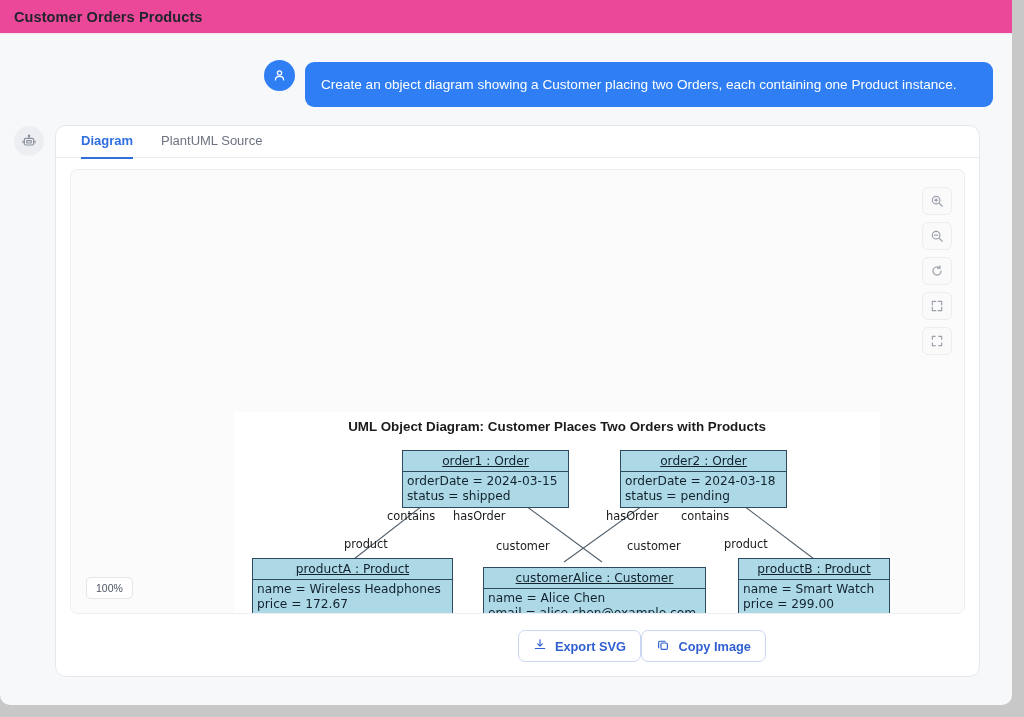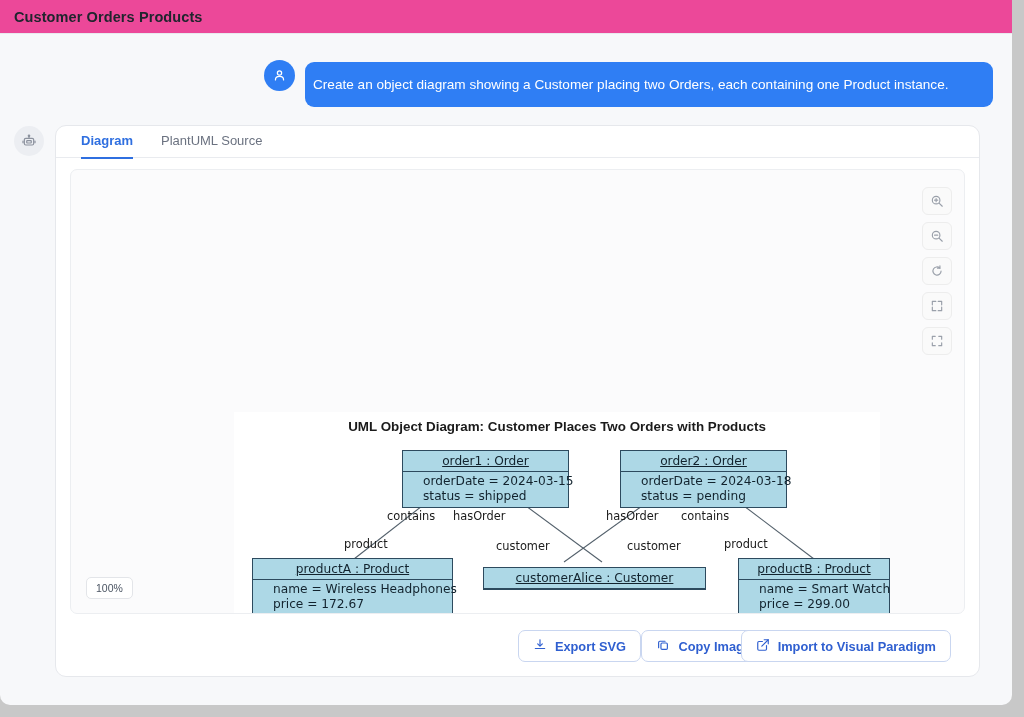--- a/index.html
+++ b/index.html
@@ -35,21 +35,21 @@
     position: absolute; left: 264px; top: 60px;
     width: 31px; height: 31px; border-radius: 50%;
     background: #2f7ef4;
     display: flex; align-items: center; justify-content: center;
   }
   .bubble {
     position: absolute; left: 305px; top: 62px;
     width: 688px; min-height: 45px;
     background: #2f7ef4; color: #ffffff;
     border-radius: 9px;
-    padding: 13px 8px;
+    padding: 13px 16px;
     font-size: 13.6px; line-height: 19px;
     white-space: nowrap;
   }
 
   .bot-avatar {
     position: absolute; left: 14px; top: 126px;
     width: 30px; height: 30px; border-radius: 50%;
     background: #eceef2;
     display: flex; align-items: center; justify-content: center;
   }
@@ -129,21 +129,21 @@
   }
   .obj .oname {
     text-align: center;
     font-size: 12.2px; color: #12232e;
     text-decoration: underline;
     padding: 3px 16px 3px;
     border-bottom: 1px solid #2d4a5e;
     white-space: nowrap;
   }
   .obj .attrs {
-    padding: 2px 20px 3px;
+    padding: 2px 4px 3px;
     font-size: 12.2px; color: #12232e; line-height: 15px;
     white-space: nowrap;
   }
 
   .edge-label {
     position: absolute;
     font-size: 11.4px; color: #1b1b1b;
     font-family: "DejaVu Sans", sans-serif;
     white-space: nowrap;
   }
@@ -277,20 +277,24 @@
           <div class="oname">productA : Product</div>
           <div class="attrs">
             <div>name = Wireless Headphones</div>
             <div>price = 172.67</div>
             <div>category = Electronics</div>
           </div>
         </div>
 
         <div class="obj" style="left:249px; top:155px; width:223px;">
           <div class="oname">customerAlice : Customer</div>
+          <div class="attrs">
+            <div>name = Alice Chen</div>
+            <div>email = alice.chen@example.com</div>
+          </div>
         </div>
 
         <div class="obj" style="left:504px; top:146px; width:152px;">
           <div class="oname">productB : Product</div>
           <div class="attrs">
             <div>name = Smart Watch</div>
             <div>price = 299.00</div>
             <div>category = Wearables</div>
           </div>
         </div>
@@ -325,26 +329,16 @@
       <div class="btn btn-copy">
         <span>
           <svg width="14" height="14" viewBox="0 0 24 24" fill="none" stroke="#2f5fd0" stroke-width="2" stroke-linecap="round" stroke-linejoin="round">
             <rect x="8.5" y="8.5" width="11" height="11" rx="2"></rect>
             <path d="M15.5 5.5h-9a2 2 0 0 0-2 2v9"></path>
             </svg>
         </span>
         <span>Copy Image</span>
       </div>
 
-      <div class="btn btn-import">
-        <span>
-          <svg width="14" height="14" viewBox="0 0 24 24" fill="none" stroke="#2f5fd0" stroke-width="2" stroke-linecap="round" stroke-linejoin="round">
-            <path d="M18 13v6a2 2 0 0 1-2 2H5a2 2 0 0 1-2-2V8a2 2 0 0 1 2-2h6"></path>
-            <path d="M14 3h7v7"></path>
-              <path d="M10 14L21 3"></path>
-            </svg>
-        </span>
-        <span>Import to Visual Paradigm</span>
-      </div>
     </div>
 
   </div>
 </div>
 
 </body></html>

